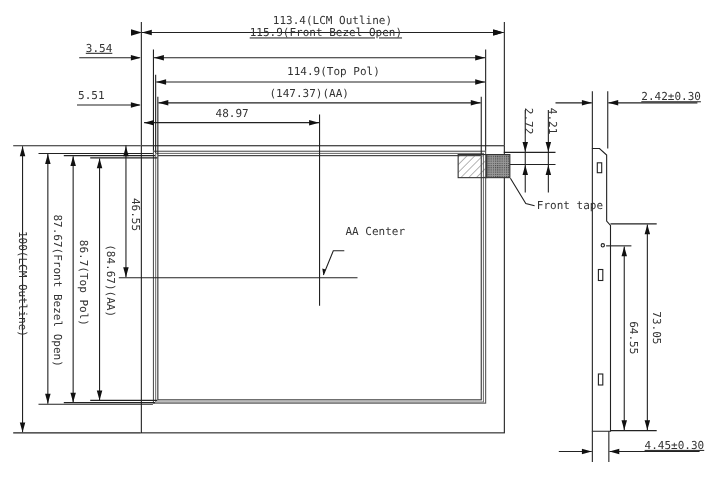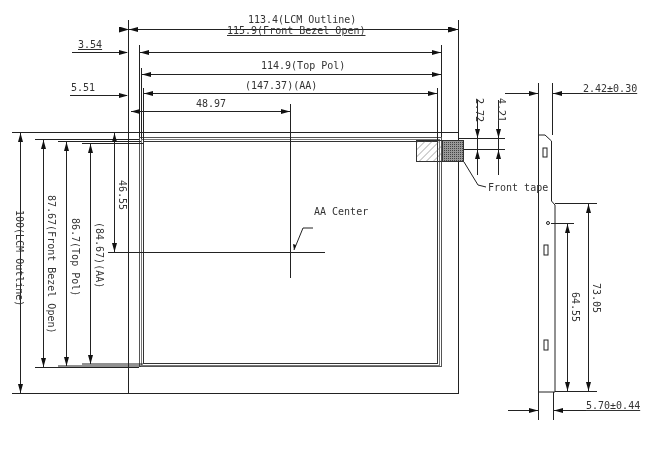--- a/index.html
+++ b/index.html
@@ -139,15 +139,15 @@
 <div class="lbl v" style="left:80px;top:218px;transform:rotate(90deg);">86.7(Top Pol)</div>
 <div class="lbl v" style="left:104px;top:222px;transform:rotate(90deg);">(84.67)(AA)</div>
 <div class="lbl v" style="left:127px;top:180px;transform:rotate(90deg);">46.55</div>
 <div class="lbl v" style="left:484px;top:98px;transform:rotate(90deg);">2.72</div>
 <div class="lbl v" style="left:506px;top:98px;transform:rotate(90deg);">4.21</div>
 
 <div class="lbl" style="left:314px;top:207px;">AA Center</div>
 <div class="lbl" style="left:488px;top:183px;">Front tape</div>
 
 <div class="lbl" style="left:583px;top:84px;text-decoration:underline;">2.42±0.30</div>
-<div class="lbl" style="left:586px;top:401px;text-decoration:underline;">5.70±0.44</div>
+<div class="lbl" style="left:586px;top:401px;text-decoration:underline;">4.45±0.30</div>
 <div class="lbl v" style="left:601px;top:283px;transform:rotate(90deg);">73.05</div>
 <div class="lbl v" style="left:580px;top:292px;transform:rotate(90deg);">64.55</div>
 
 </body></html>

